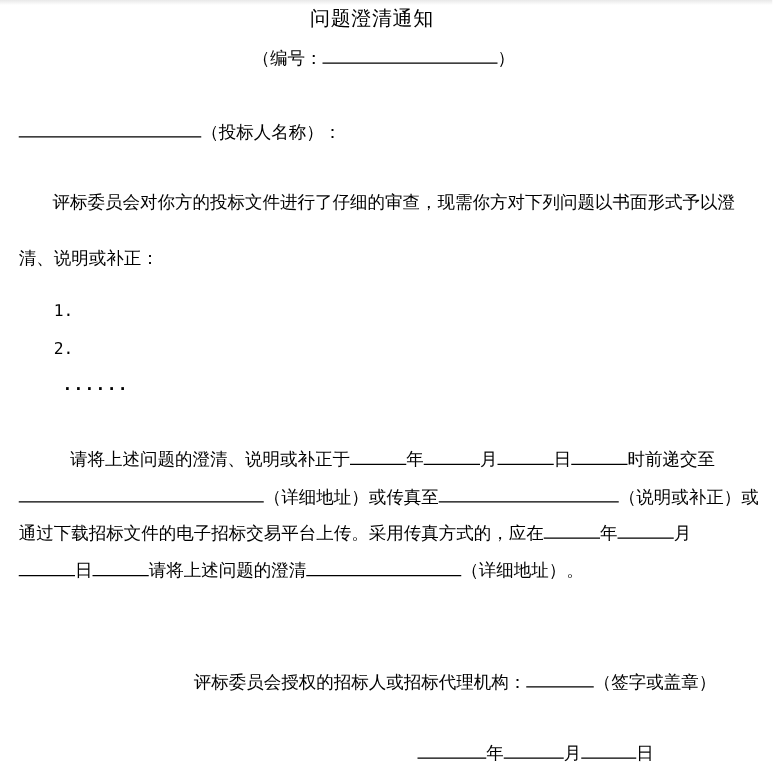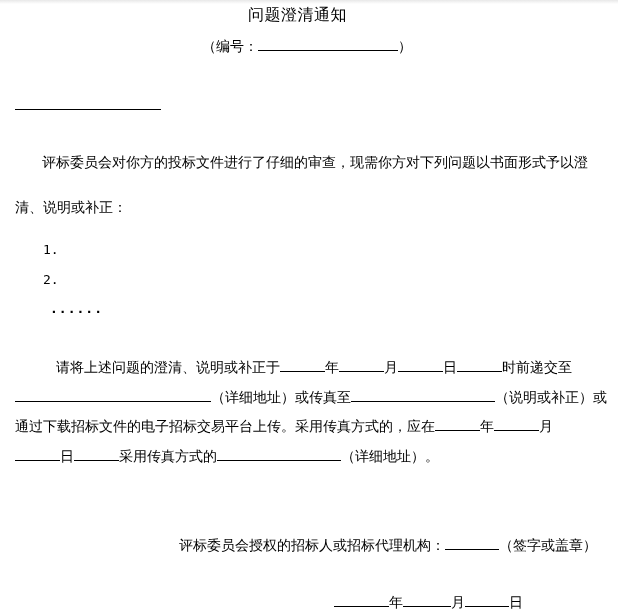--- a/index.html
+++ b/index.html
@@ -59,21 +59,21 @@
 
 <div class="line title" style="left:248px; top:4px;">
   <span>问题澄清通知</span>
 </div>
 
 <div class="line" style="left:202px; top:36px;">
   <span class="t">（编号：</span><span class="blank" style="width:140px;"></span><span class="t">）</span>
 </div>
 
 <div class="line" style="left:15px; top:95px;">
-  <span class="blank" style="width:146px;"></span>
+  <span class="blank" style="width:146px;"></span><span class="t">（投标人名称）：</span>
 </div>
 
 <div class="line" style="left:42px; top:153px;text-align:right;">
   <span>评标委员会对你方的投标文件进行了仔细的审查，现需你方对下列问题以书面形式予以澄</span>
 </div>
 <div class="line" style="left:15px; top:198px;">
   <span>清、说明或补正：</span>
 </div>
 
 <div class="line num" style="left:43px; top:241px;">
@@ -92,22 +92,22 @@
 
 <div class="line" style="left:15px; top:387px;">
   <span class="blank" style="width:196px;"></span><span class="t">（详细地址）或传真至</span><span class="blank" style="width:144px;"></span><span class="t">（说明或补正）或</span>
 </div>
 
 <div class="line" style="left:15px; top:416px;">
   <span class="t">通过下载招标文件的电子招标交易平台上传。采用传真方式的，应在</span><span class="blank" style="width:45px;"></span><span class="t">年</span><span class="blank" style="width:45px;"></span><span class="t">月</span>
 </div>
 
 <div class="line" style="left:15px; top:446px;">
-  <span class="blank" style="width:45px;"></span><span class="t">日</span><span class="blank" style="width:45px;"></span><span class="t">采用传真方式的</span><span class="blank" style="width:124px;"></span><span class="t">（详细地址）。</span>
+  <span class="blank" style="width:45px;"></span><span class="t">日</span><span class="blank" style="width:45px;"></span><span class="t">请将上述问题的澄清</span><span class="blank" style="width:124px;"></span><span class="t">（详细地址）。</span>
 </div>
 
-<div class="line" style="left:155px; top:535px;margin-left:24px;">
+<div class="line" style="left:155px; top:535px;">
   <span class="t">评标委员会授权的招标人或招标代理机构：</span><span class="blank" style="width:54px;"></span><span class="t">（签字或盖章）</span>
 </div>
 
 <div class="line" style="left:334px; top:592px;text-decoration:underline;">
   <span class="blank" style="width:55px;"></span><span class="t">年</span><span class="blank" style="width:48px;"></span><span class="t">月</span><span class="blank" style="width:44px;"></span><span class="t">日</span>
 </div>
 
 </body></html>

